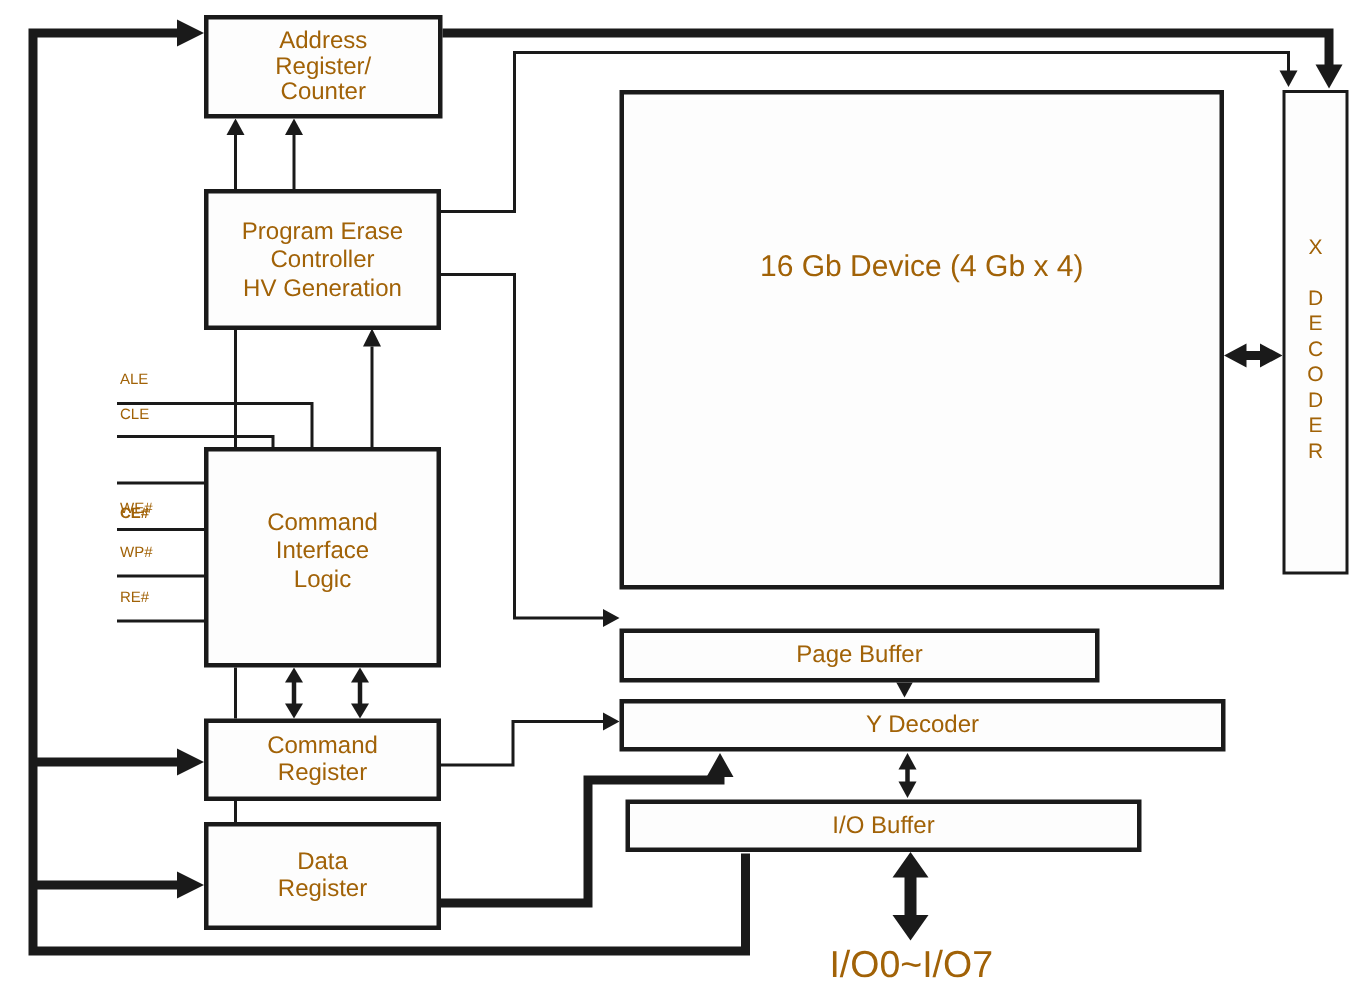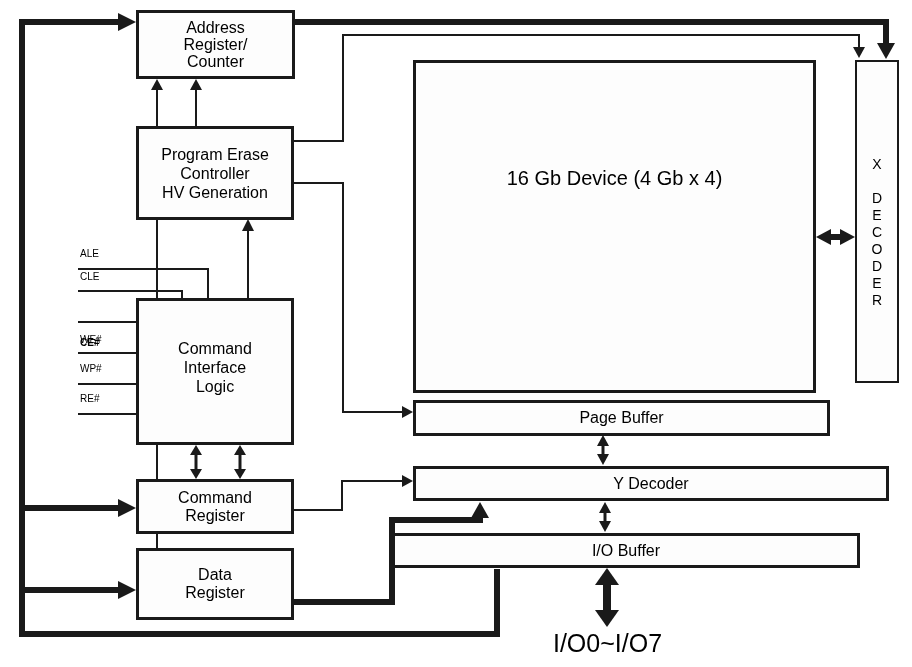--- a/index.html
+++ b/index.html
@@ -2,21 +2,21 @@
 <html><head>
 <meta charset="utf-8">
 <style>
   html, body { margin: 0; padding: 0; background: #ffffff; }
   .diagram {
     position: relative;
     width: 912px;
     height: 667px;
     background: #ffffff;
     font-family: "Liberation Sans", "DejaVu Sans", sans-serif;
-    color: #000000;
+    color: #a16207;
     overflow: hidden;
   }
   .wires {
     position: absolute;
     left: 0; top: 0;
     width: 912px; height: 667px;
   }
   .wires path { stroke: #1a1a1a; fill: none; }
   .wires polygon { fill: #1a1a1a; stroke: none; }
   .thin path { stroke-width: 2px; }
@@ -36,23 +36,23 @@
     font-weight: 500;
     line-height: 18px;
     box-sizing: border-box;
   }
   .box-address   { left: 136px; top: 10px;  width: 159px; height: 69px;  line-height: 17px; }
   .box-pec       { left: 136px; top: 126px; width: 158px; height: 94px;  line-height: 19px; }
   .box-cil       { left: 136px; top: 298px; width: 158px; height: 147px; line-height: 19px; padding-bottom: 8px; }
   .box-creg      { left: 136px; top: 479px; width: 158px; height: 55px;  }
   .box-dreg      { left: 136px; top: 548px; width: 158px; height: 72px;  }
   .box-array     { left: 413px; top: 60px;  width: 403px; height: 333px; display: block; }
-  .box-pbuf      { left: 413px; top: 400px; width: 417px; height: 36px;  }
-  .box-ydec      { left: 413px; top: 466px; width: 476px; height: 35px;  }
-  .box-iobuf     { left: 392px; top: 533px; width: 468px; height: 35px;  }
+  .box-pbuf      { left: 413px; top: 419px; width: 320px; height: 36px;  }
+  .box-ydec      { left: 413px; top: 466px; width: 404px; height: 35px;  }
+  .box-iobuf     { left: 417px; top: 533px; width: 344px; height: 35px;  }
   .box-xdec      { left: 855px; top: 60px;  width: 44px;  height: 323px; border-width: 2px;
                    font-size: 14px; line-height: 17px; padding-top: 22px; }
   .array-title {
     position: absolute; left: 0; top: 106px; width: 100%;
     text-align: center; font-size: 20px; font-weight: 500;
   }
   .array-subtitle {
     position: absolute; left: 0; top: 174px; width: 100%;
     text-align: center; font-size: 19px; font-weight: 500;
     line-height: 31px; white-space: pre-line;

